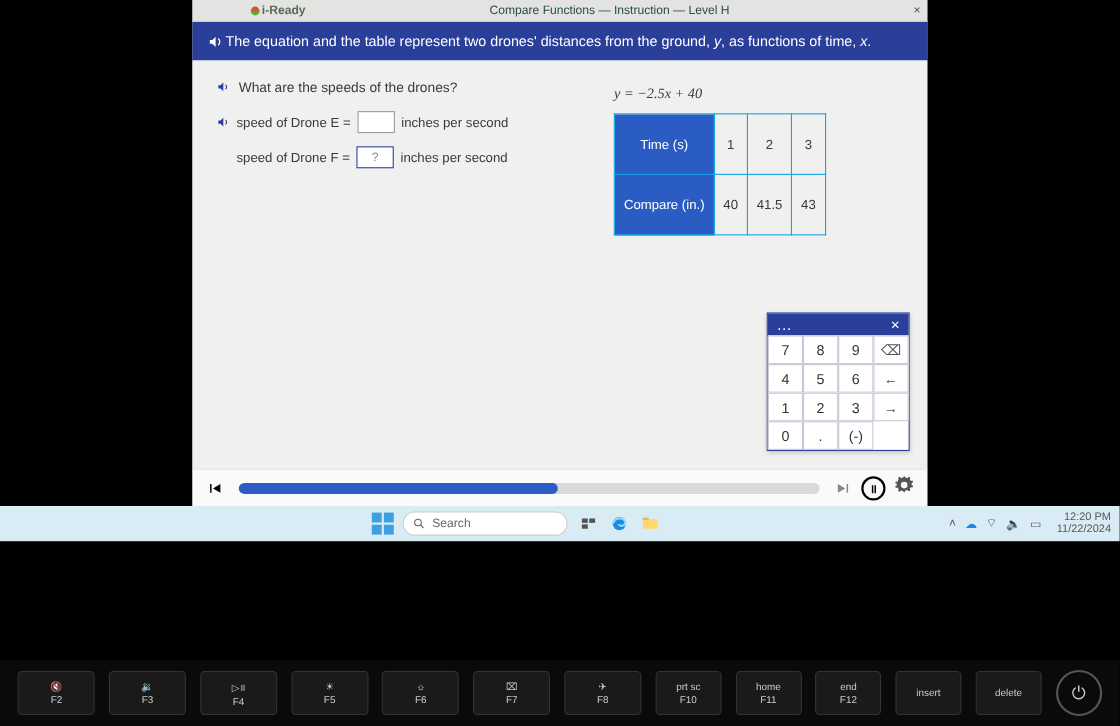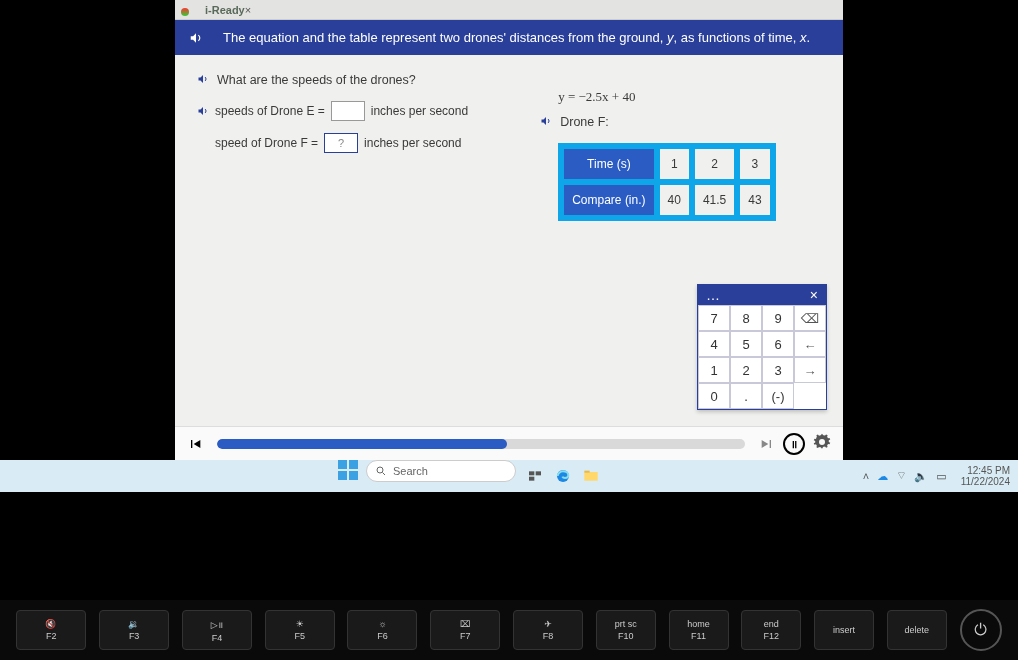--- a/index.html
+++ b/index.html
@@ -15,31 +15,31 @@
     box-shadow: 0 0 6px rgba(0,0,0,.5);
   }
   .title-bar {
     background: #e3e3e1;
     height: 20px;
     display: flex; align-items: center;
     font-size: 11px; color: #5a6a5a;
     padding: 0 6px;
     border-bottom: 1px solid #ccc;
   }
-  .title-bar .logo { font-weight: bold; display:flex; align-items:flex-end; gap:16px;}
+  .title-bar .logo { font-weight: bold; display:flex; align-items:center; gap:2px;margin-left:47px;}
   .title-bar .logo .dot { width:8px;height:8px;border-radius:50%;background:linear-gradient(#f33,#3c3);display:inline-block;}
   .title-bar .center { flex:1; text-align:center; color:#2a4c4c; font-size:11px;}
   .title-bar .close { color:#555; cursor:pointer; }
 
   .instruction-bar {
     background: #2a3f99;
     color: #fff;
     padding: 10px 14px;
     font-size: 13px;
-    display:flex; align-items:center; gap:20px;
+    display:flex; align-items:center; gap:2px;
   }
   .instruction-bar .italic { font-style: italic; }
   .sound-icon { width:14px;height:14px; display:inline-flex;align-items:center;justify-content:center; }
   .sound-icon svg { width:14px;height:14px; }
 
   .content {
     flex:1;
     background: #f0f0ee;
     padding: 18px 22px;
     display:flex;
@@ -57,24 +57,24 @@
   .ans-row { display:flex; align-items:center; gap:6px; margin-bottom:12px; font-size:12px;}
   .ans-row .box {
     width: 34px; height: 20px;
     border: 1px solid #999;
     background:#fff;
     display:inline-flex;align-items:center;justify-content:center;
     font-size:11px; color:#888;
   }
   .ans-row.active .box { border:1.5px solid #2a3f99; }
 
-  .eq { font-family: 'Times New Roman', serif; font-size: 13px; margin: 16px 0 10px 18px;}
+  .eq { font-family: 'Times New Roman', serif; font-style: italic; font-size: 13px; margin: 4px 0 10px 18px;}
 
   .drone-table { border-collapse: collapse; margin-left: 18px; font-size: 12px;}
-  .drone-table td, .drone-table th { border:6px solid #0ea5e9; padding: 8px 8px; text-align:center; }
+  .drone-table td, .drone-table th { border:1px solid #0ea5e9; padding: 20px 8px; text-align:center; }
   .drone-table th { background:#2a5cc4; color:#fff; font-weight:normal; }
   .drone-table .hdr { background:#2a5cc4; color:#fff; }
 
   
   .keypad {
     position:absolute;
     right: 16px; bottom: 16px;
     width: 130px;
     border:1px solid #2a3f99;
     background:#fff;
@@ -108,21 +108,21 @@
   .footer .pause-btn { width:22px;height:22px;border-radius:50%;border:2px solid #000;display:inline-flex;align-items:center;justify-content:center;font-size:11px;font-weight:bold;}
   .footer .gear { margin-left:auto; color:#555;}
 
   
   .taskbar {
     position:absolute;
     left:0; right:0;
     top: 460px;
     height: 32px;
     background: #d9ecf5;
-    display:flex; 
+    display:flex; align-items:center;
     padding: 0 8px;
     font-size:11px;
     color:#333;
   }
   .taskbar .start { width:20px;height:20px; margin-left: 330px; margin-right:8px; display:grid; grid-template-columns:1fr 1fr; grid-template-rows:1fr 1fr; gap:2px;}
   .taskbar .start span:nth-child(1){background:#3ba1e3;}
   .taskbar .start span:nth-child(2){background:#3ba1e3;}
   .taskbar .start span:nth-child(3){background:#3ba1e3;}
   .taskbar .start span:nth-child(4){background:#3ba1e3;}
   .taskbar .search {
@@ -161,20 +161,21 @@
 </head>
 <body>
 
 <div class="app-window">
 
   <div class="title-bar">
     <span class="logo">
       <span class="dot"></span>
       <span>i-Ready</span>
     </span>
+    <span class="center">Compare Functions — Instruction — Level H</span>
     <span class="close">×</span>
   </div>
 
   <div class="instruction-bar">
     <span class="sound-icon">
       <svg viewBox="0 0 24 24" fill="#fff">
           <path d="M3 9v6h4l5 5V4L7 9H3z"></path>
           <path d="M16 7c1.5 1.2 2.5 3 2.5 5s-1 3.8-2.5 5" fill="none" stroke="#fff" stroke-width="2"></path>
         </svg>
     </span>
@@ -195,45 +196,36 @@
         <span>What are the speeds of the drones?</span>
       </div>
 
       <div class="ans-row">
         <span class="mini-sound">
           <svg viewBox="0 0 24 24">
               <path d="M3 9v6h4l5 5V4L7 9H3z"></path>
               <path d="M16 8c1.2 1 2 2.4 2 4s-.8 3-2 4" fill="none" stroke="#2a3f99" stroke-width="2"></path>
             </svg>
         </span>
-        <span>speeds of Drone E =</span>
+        <span>speed of Drone E =</span>
         <span class="box"></span>
         <span>inches per second</span>
       </div>
 
       <div class="ans-row active">
         <span style="width:12px;"></span>
         <span>speed of Drone F =</span>
         <span class="box">?</span>
         <span>inches per second</span>
       </div>
     </div>
 
     <div class="right-col">
       <div class="eq">y = −2.5x + 40</div>
 
-      <div class="q-line">
-        <span class="mini-sound">
-          <svg viewBox="0 0 24 24">
-              <path d="M3 9v6h4l5 5V4L7 9H3z"></path>
-              <path d="M16 8c1.2 1 2 2.4 2 4s-.8 3-2 4" fill="none" stroke="#2a3f99" stroke-width="2"></path>
-            </svg>
-        </span>
-        <span>Drone F:</span>
-      </div>
       <table class="drone-table">
         <tbody>
             <tr>
           <th class="hdr">Time (s)</th>
           <td>1</td>
           <td>2</td>
           <td>3</td>
         </tr>
         <tr>
           <th class="hdr">Compare (in.)</th>
@@ -329,21 +321,21 @@
         </svg>
       </span>
   </div>
   <div class="tray">
     <span>˄</span>
     <span style="color:#1e88e5">☁</span>
     <span>⌔</span>
     <span>🔈</span>
     <span>▭</span>
     <div class="clock">
-      <div>12:45 PM</div>
+      <div>12:20 PM</div>
       <div>11/22/2024</div>
     </div>
   </div>
 </div>
 
 <div class="kb-row">
   <div class="key">
       <span>🔇</span>
       <span>F2</span>
     </div>

